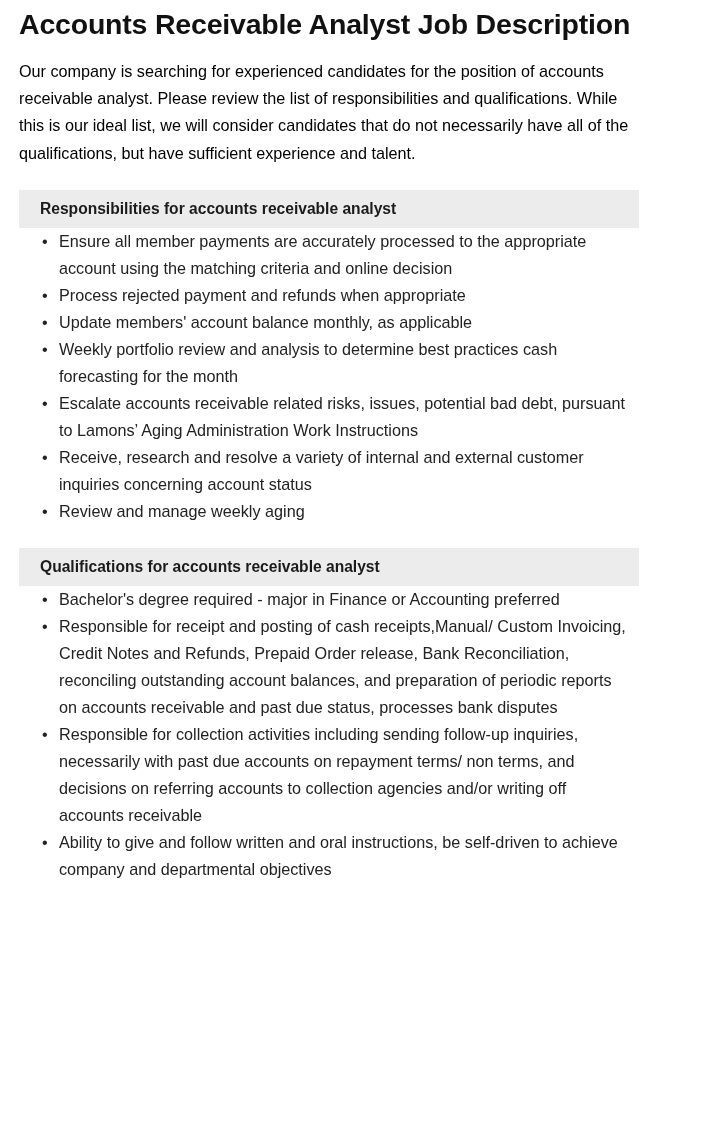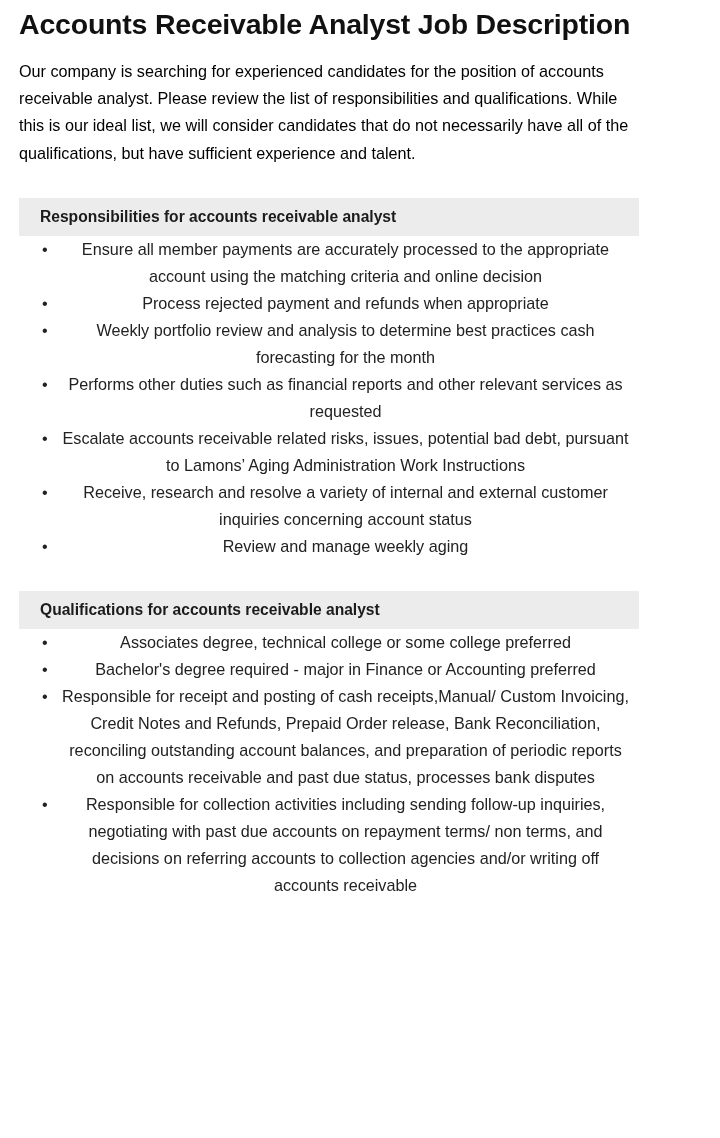--- a/index.html
+++ b/index.html
@@ -33,21 +33,21 @@
     white-space: nowrap;
   }
   .intro {
     margin: 14px 0 0 0;
     padding: 0 26px 0 19px;
     font-size: 16.2px;
     line-height: 27.2px;
     color: #000000;
   }
   .section {
-    margin-top: 31px;
+    margin-top: 23px;
   }
   .section-header {
     margin: 0 25px 0 19px;
     background: #ececec;
     height: 38px;
     display: flex;
     align-items: center;
   }
   .section-header-text {
     padding-left: 21px;
@@ -61,21 +61,20 @@
     margin: 0;
     padding: 0;
   }
   ul.bullets > li {
     position: relative;
     margin: 0;
     padding: 0 32px 0 59px;
     font-size: 16.2px;
     line-height: 27px;
     color: #222222;
-    text-align: center;
   }
   ul.bullets > li::before {
     content: "\2022";
     position: absolute;
     left: 42px;
     top: 0;
     font-size: 16.2px;
     line-height: 27px;
     color: #222222;
   }
@@ -98,34 +97,34 @@
 
   <p class="intro">Our company is searching for experienced candidates for the position of accounts receivable analyst. Please review the list of responsibilities and qualifications. While this is our ideal list, we will consider candidates that do not necessarily have all of the qualifications, but have sufficient experience and talent.</p>
 
   <div class="section">
     <div class="section-header">
       <span class="section-header-text">Responsibilities for accounts receivable analyst</span>
     </div>
     <ul class="bullets list-responsibilities">
         <li>Ensure all member payments are accurately processed to the appropriate account using the matching criteria and online decision</li>
         <li>Process rejected payment and refunds when appropriate</li>
+        <li>Update members' account balance monthly, as applicable</li>
         <li>Weekly portfolio review and analysis to determine best practices cash forecasting for the month</li>
-        <li>Performs other duties such as financial reports and other relevant services as requested</li>
         <li>Escalate accounts receivable related risks, issues, potential bad debt, pursuant to Lamons’ Aging Administration Work Instructions</li>
         <li>Receive, research and resolve a variety of internal and external customer inquiries concerning account status</li>
         <li>Review and manage weekly aging</li>
       </ul>
   </div>
 
   <div class="section">
     <div class="section-header">
       <span class="section-header-text">Qualifications for accounts receivable analyst</span>
     </div>
     <ul class="bullets list-qualifications">
-        <li>Associates degree, technical college or some college preferred</li>
         <li>Bachelor's degree required - major in Finance or Accounting preferred</li>
         <li>Responsible for receipt and posting of cash receipts,Manual/ Custom Invoicing, Credit Notes and Refunds, Prepaid Order release, Bank Reconciliation, reconciling outstanding account balances, and preparation of periodic reports on accounts receivable and past due status, processes bank disputes</li>
-        <li>Responsible for collection activities including sending follow-up inquiries, negotiating with past due accounts on repayment terms/ non terms, and decisions on referring accounts to collection agencies and/or writing off accounts receivable</li>
+        <li>Responsible for collection activities including sending follow-up inquiries, necessarily with past due accounts on repayment terms/ non terms, and decisions on referring accounts to collection agencies and/or writing off accounts receivable</li>
+        <li>Ability to give and follow written and oral instructions, be self-driven to achieve company and departmental objectives</li>
       </ul>
   </div>
 
   <div class="bottom-pad"></div>
 </div>
 
 </body></html>

